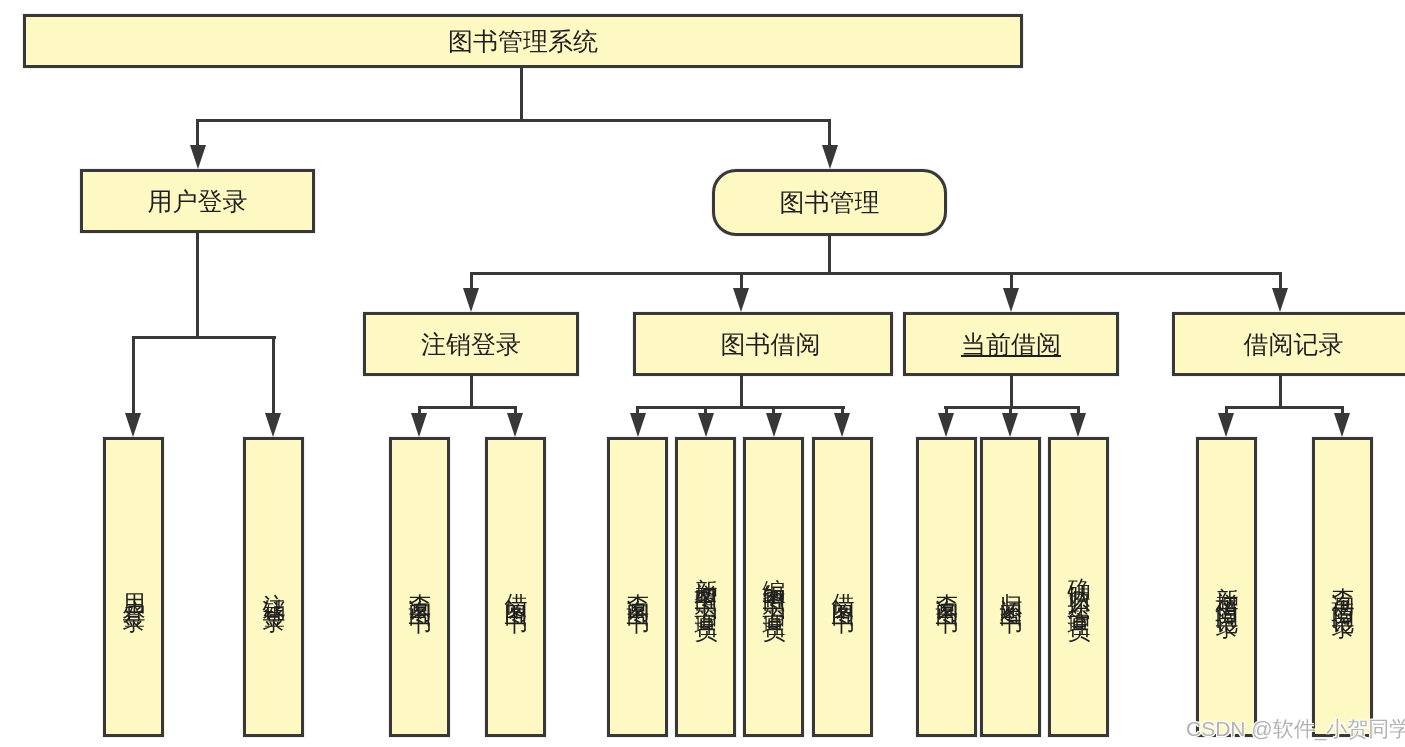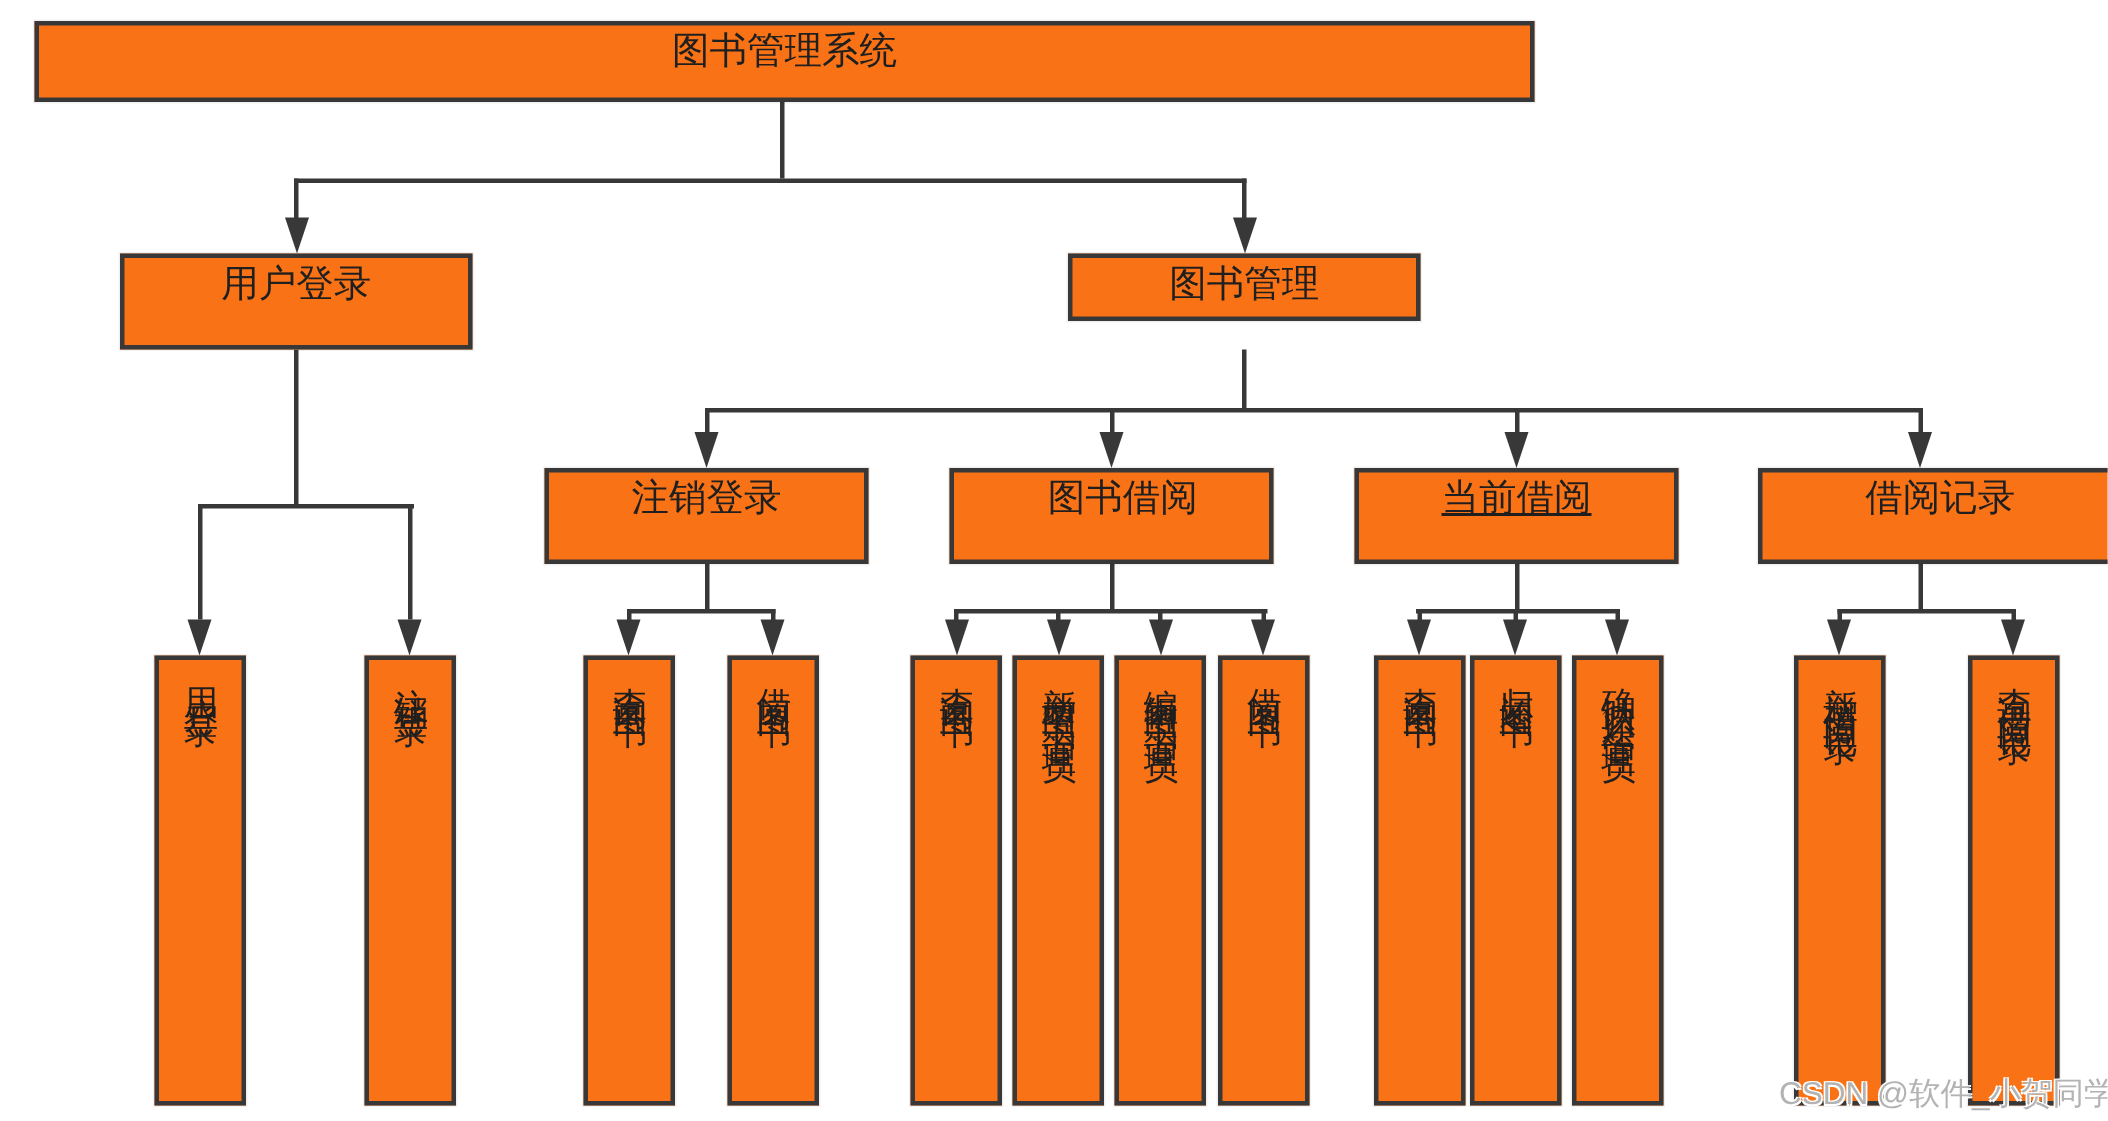--- a/index.html
+++ b/index.html
@@ -10,22 +10,22 @@
   }
   * { margin:0; padding:0; box-sizing:border-box; }
   html,body { background:var(--bg); }
   body {
     width:1405px; height:747px; position:relative; overflow:hidden;
     font-family:"Liberation Sans","DejaVu Sans",sans-serif;
     color:var(--text);
   }
   .canvas { position:absolute; inset:0; }
   .box {
-    position:absolute; background:#f97316; border:3px solid var(--line);
-    display:flex; justify-content:center;
+    position:absolute; background:#fef9c3; border:3px solid var(--line);
+    display:flex; align-items:center; justify-content:center;
     font-size:25px; color:var(--text); z-index:2;
     box-shadow:0 0 0 1px rgba(0,0,0,0.06);
   }
   .leaf { width:61px; top:437px; height:300px; }
   .vtext {
     writing-mode:vertical-rl; text-orientation:mixed;
     font-size:23px; letter-spacing:6px; line-height:1.3;
   }
   .vline { position:absolute; width:3px; background:var(--line); z-index:1; }
   .hline { position:absolute; height:3px; background:var(--line); z-index:1; }
@@ -52,21 +52,21 @@
   <div class="vline" style="left:520px;top:68px;height:51px;"></div>
   <div class="hline" style="left:196px;top:119px;width:635px;"></div>
   <div class="vline" style="left:196px;top:119px;height:28px;"></div>
   <div class="arrowhead" style="left:190px;top:145px;"></div>
   <div class="vline" style="left:828px;top:119px;height:28px;"></div>
   <div class="arrowhead" style="left:822px;top:145px;"></div>
 
   <div class="box" style="left:80px;top:169px;width:235px;height:64px;">
     <span>用户登录</span>
   </div>
-  <div class="box" style="left:712px;top:169px;width:235px;height:45px;">
+  <div class="box" style="left:712px;top:169px;width:235px;height:67px;border-radius:24px;">
     <span>图书管理</span>
   </div>
 
   <div class="vline" style="left:196px;top:233px;height:103px;"></div>
   <div class="hline" style="left:132px;top:336px;width:144px;"></div>
   <div class="vline" style="left:132px;top:336px;height:77px;"></div>
   <div class="arrowhead" style="left:125px;top:413px;"></div>
   <div class="vline" style="left:272px;top:336px;height:77px;"></div>
   <div class="arrowhead" style="left:265px;top:413px;"></div>
 
@@ -77,21 +77,21 @@
   <div class="vline" style="left:740px;top:272px;height:17px;"></div>
   <div class="arrowhead" style="left:733px;top:288px;"></div>
   <div class="vline" style="left:1010px;top:272px;height:17px;"></div>
   <div class="arrowhead" style="left:1003px;top:288px;"></div>
   <div class="vline" style="left:1279px;top:272px;height:17px;"></div>
   <div class="arrowhead" style="left:1272px;top:288px;"></div>
 
   <div class="box" style="left:363px;top:312px;width:216px;height:64px;">
     <span>注销登录</span>
   </div>
-  <div class="box" style="left:633px;top:312px;width:216px;height:64px;padding-left:15px;">
+  <div class="box" style="left:633px;top:312px;width:260px;height:64px;padding-left:15px;">
     <span>图书借阅</span>
   </div>
   <div class="box" style="left:903px;top:312px;width:216px;height:64px;text-decoration:underline;">
     <span>当前借阅</span>
   </div>
   <div class="box" style="left:1172px;top:312px;width:243px;height:64px;">
     <span>借阅记录</span>
   </div>
 
   <div class="vline" style="left:470px;top:376px;height:30px;"></div>

